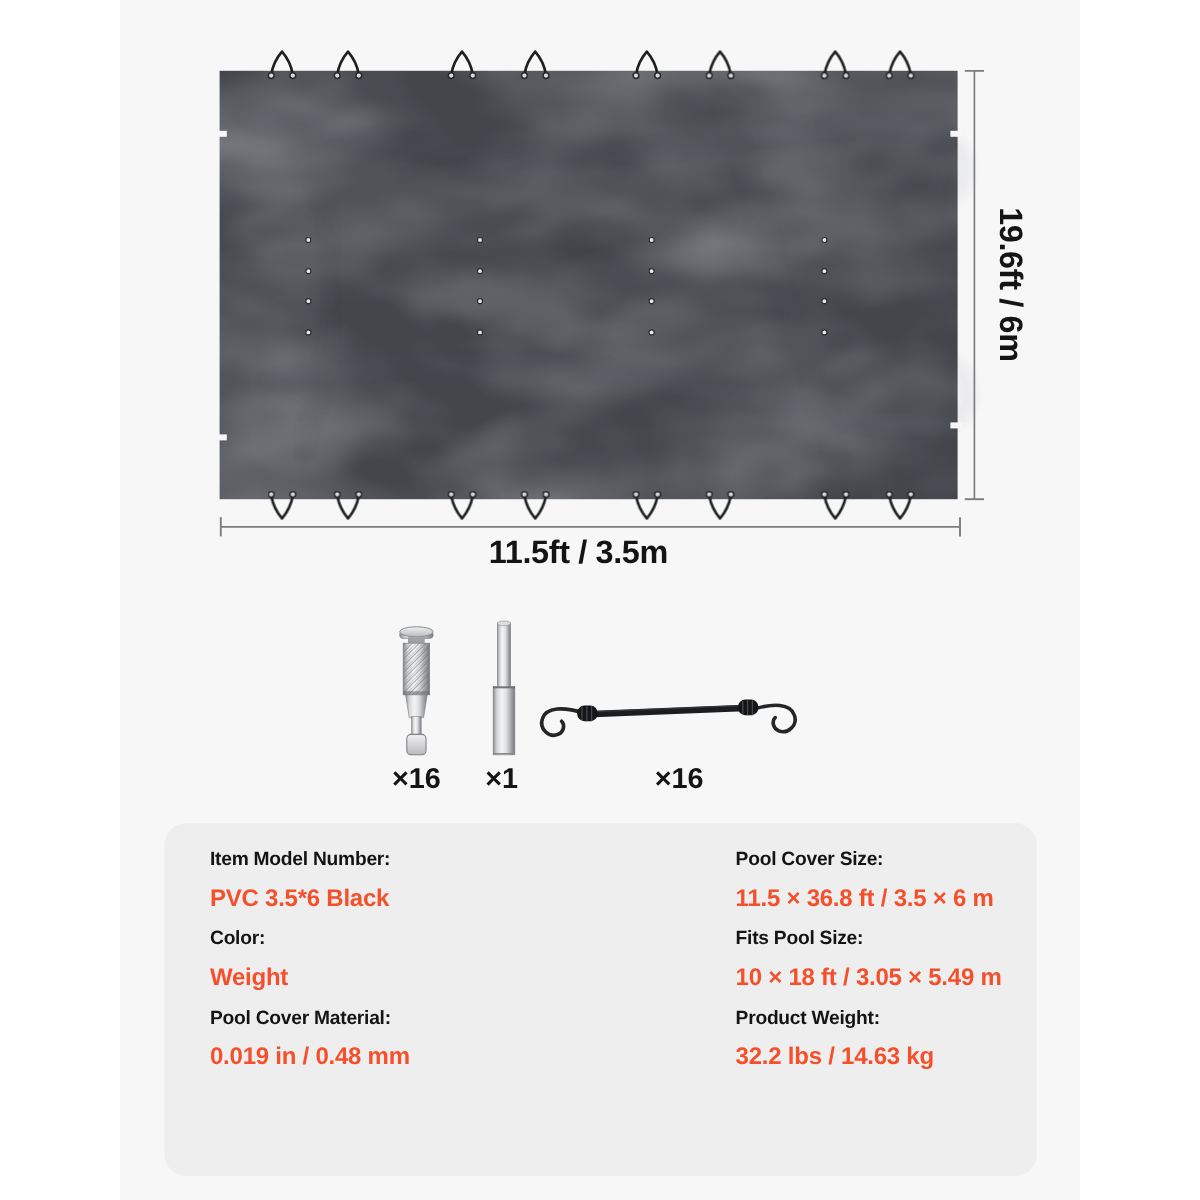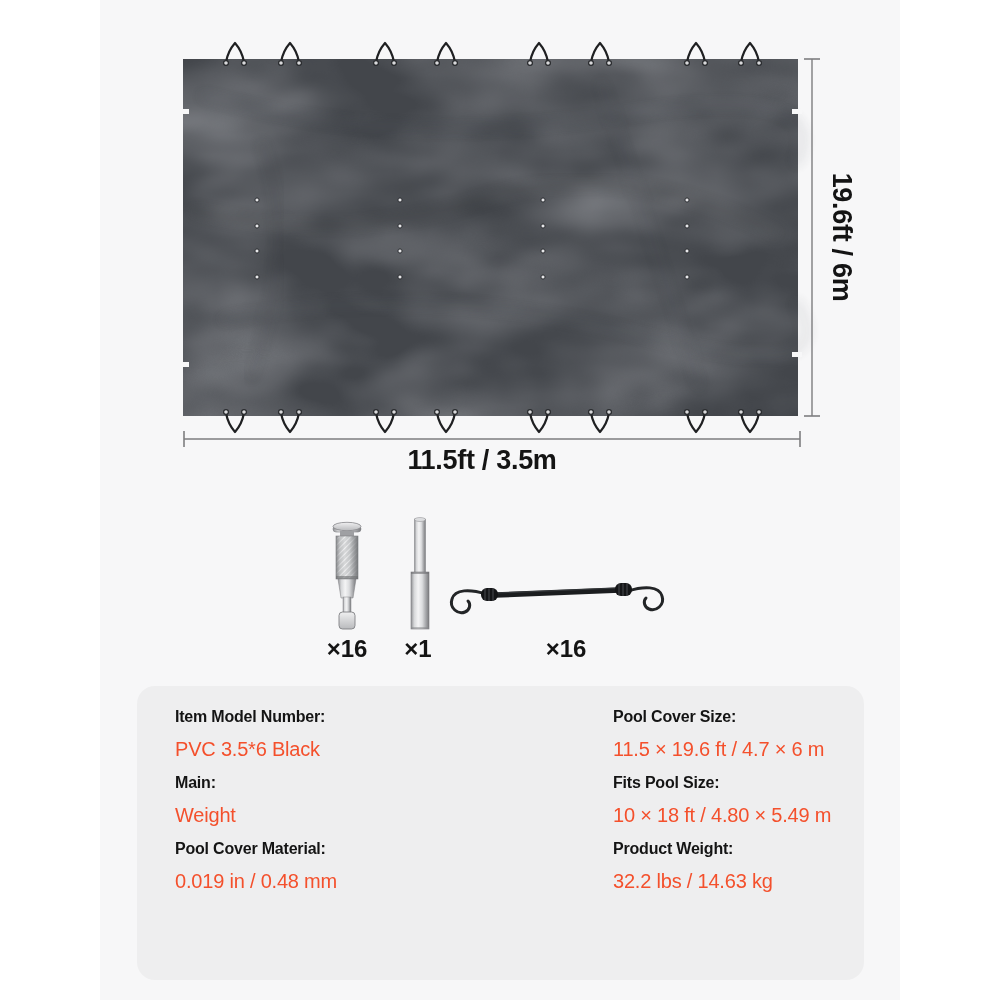--- a/index.html
+++ b/index.html
@@ -21,21 +21,21 @@
   .dim-label{font-size:27px;font-weight:700;fill:var(--ink);letter-spacing:-0.3px;}
   .count-label{font-size:24px;font-weight:700;fill:var(--ink);}
   .panel{
     position:absolute;left:137px;top:686px;width:727px;height:294px;
     background:var(--panel-bg);border-radius:18px;
   }
   .col{position:absolute;top:14px;}
   .col-left{left:38px;}
   .col-right{left:441px;margin-left:35px;}
   .spec-label{font-size:16px;font-weight:700;line-height:33px;color:var(--ink);letter-spacing:-0.2px;white-space:nowrap;}
-  .spec-value{font-size:20px;font-weight:400;line-height:33px;color:var(--accent-orange);letter-spacing:-0.2px;white-space:nowrap;}
+  .spec-value{font-size:20px;font-weight:700;line-height:33px;color:var(--accent-orange);letter-spacing:-0.2px;white-space:nowrap;}
 </style>
 </head>
 <body style="--accent-orange: #f4502c; --cover: #43464b; --panel-bg: #eeeeef; --inner-bg: #f7f7f8;">
 
 <div class="stage">
   <div class="inner-bg"></div>
 
   <svg class="diagram" width="1000" height="675" viewBox="0 0 1000 675">
     <defs>
       <linearGradient id="coverGrad" x1="0" y1="0" x2="0" y2="1">
@@ -176,36 +176,36 @@
     <text class="count-label" x="566" y="657" text-anchor="middle">×16</text>
   </svg>
 
   <div class="panel">
     <div class="col col-left">
       <div>
         <div class="spec-label">Item Model Number:</div>
         <div class="spec-value">PVC 3.5*6 Black</div>
       </div>
       <div>
-        <div class="spec-label">Main:</div>
+        <div class="spec-label">Color:</div>
         <div class="spec-value">Weight</div>
       </div>
       <div>
         <div class="spec-label">Pool Cover Material:</div>
         <div class="spec-value">0.019 in / 0.48 mm</div>
       </div>
     </div>
     <div class="col col-right">
       <div>
         <div class="spec-label">Pool Cover Size:</div>
-        <div class="spec-value">11.5 × 19.6 ft / 4.7 × 6 m</div>
+        <div class="spec-value">11.5 × 36.8 ft / 3.5 × 6 m</div>
       </div>
       <div>
         <div class="spec-label">Fits Pool Size:</div>
-        <div class="spec-value">10 × 18 ft / 4.80 × 5.49 m</div>
+        <div class="spec-value">10 × 18 ft / 3.05 × 5.49 m</div>
       </div>
       <div>
         <div class="spec-label">Product Weight:</div>
         <div class="spec-value">32.2 lbs / 14.63 kg</div>
       </div>
     </div>
   </div>
 </div>
 
 </body></html>

